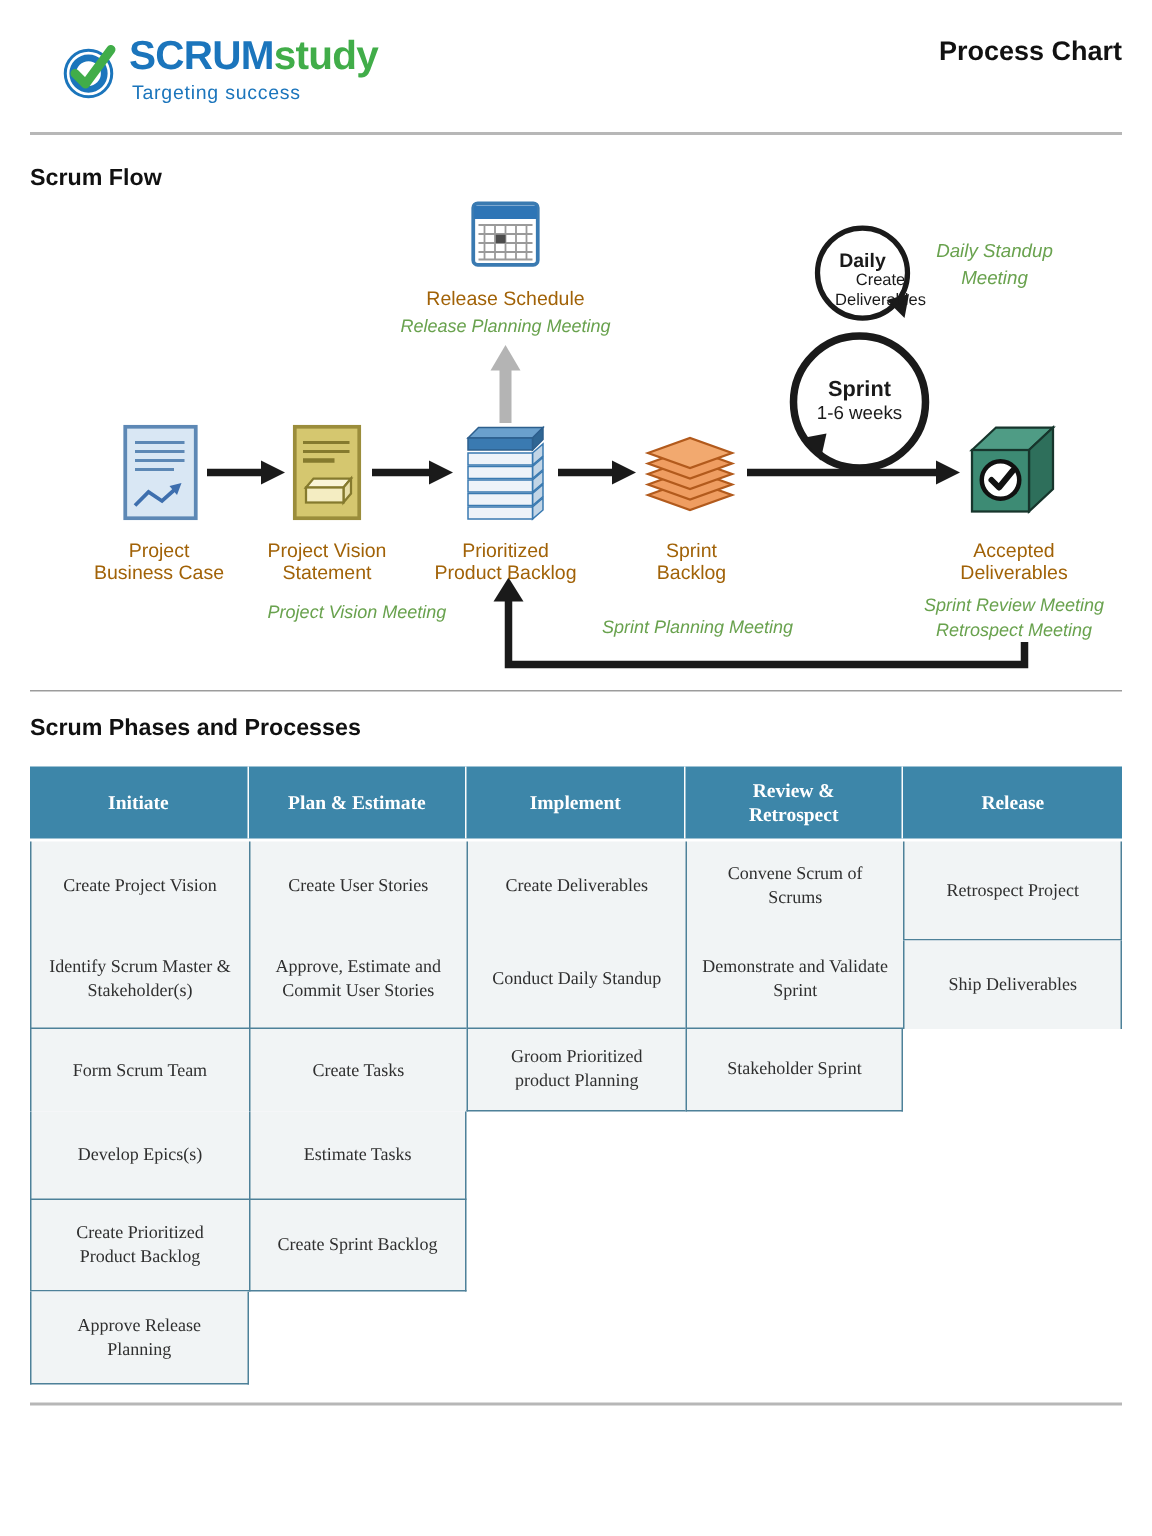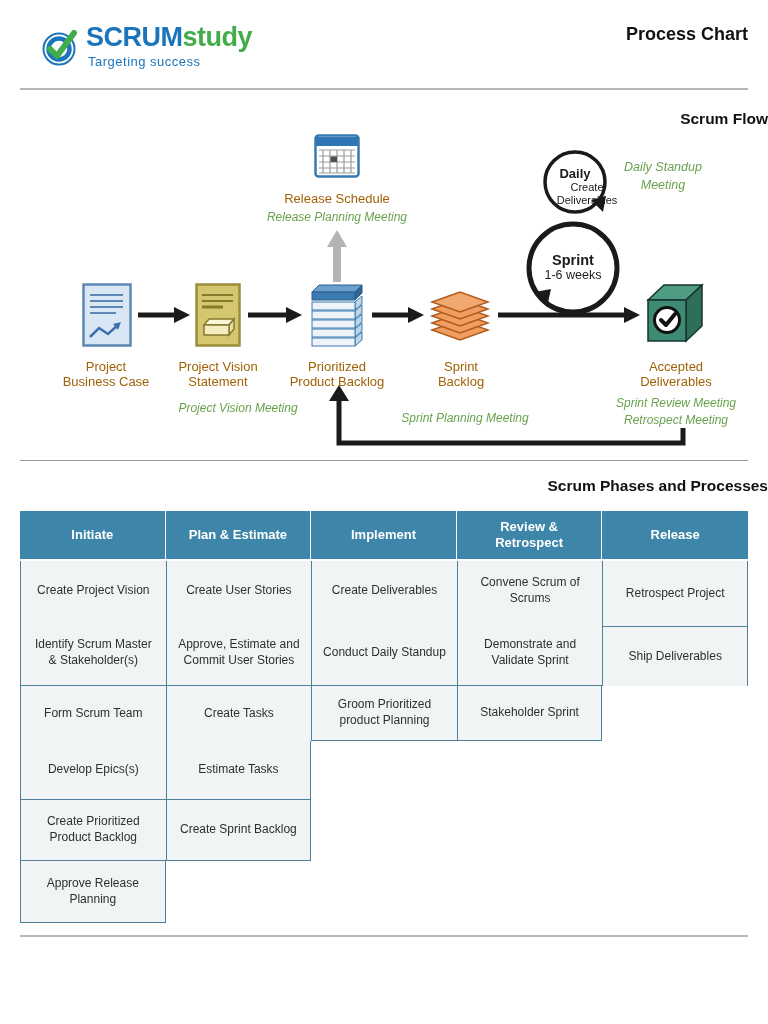--- a/index.html
+++ b/index.html
@@ -22,37 +22,37 @@
   .logo-wrap{display:flex;align-items:flex-start;}
   .logo-mark{width:44px;height:46px;margin-right:2px;}
   .brand-line{line-height:1;}
   .brand{font-size:27px;font-weight:bold;letter-spacing:-0.5px;}
   .brand-bold{color:var(--logo-blue);}
   .brand-light{color:var(--logo-green);}
   .tagline{font-size:13px;color:var(--logo-blue);margin-top:3px;margin-left:2px;letter-spacing:0.5px;}
   .doc-title{font-size:18px;font-weight:bold;color:#111;padding-bottom:2px;margin-left:44px;}
   .rule{border:none;border-top:2px solid #b7b7b7;margin:0 20px;}
   .rule-thin{border:none;border-top:1px solid #9c9c9c;margin:0 20px;}
-  h2.section{font-size:15.5px;font-weight:bold;color:#111;margin:18px 0 0 20px;line-height:22px;text-align:right;}
+  h2.section{font-size:15.5px;font-weight:bold;color:#111;margin:18px 0 0 20px;line-height:22px;}
 
   
   .flow{position:relative;height:330px;margin-top:0;}
   .flow svg.lines{position:absolute;left:0;top:0;}
   .abs{position:absolute;}
   .cx{transform:translateX(-50%);text-align:center;}
   .node-label{font-size:13px;color:#a16207;line-height:1.18;}
   .meeting{font-size:12px;color:var(--meeting-green);font-style:italic;line-height:1.45;white-space:nowrap;}
   .daily-text{line-height:1.18;}
   .daily-text .t{font-weight:bold;font-size:13px;display:block;}
   .daily-text .s{font-size:11px;display:block;white-space:nowrap;padding-left:24px;}
   .sprint-text .t{font-weight:bold;font-size:14.5px;display:block;}
   .sprint-text .s{font-size:12.5px;display:block;white-space:nowrap;}
 
   
-  .ptable{margin:14px 20px 0 20px;}
+  .ptable{margin:14px 20px 0 20px;font-family:Liberation Serif, serif;}
   .thead{display:grid;grid-template-columns:repeat(5,1fr);background:var(--accent-blue);
     height:48px;margin-bottom:2px;}
   .th{display:flex;align-items:center;justify-content:center;text-align:center;
     color:#fff;font-weight:bold;font-size:13px;line-height:1.25;border-right:1.5px solid #fdfdfd;}
   .th:last-child{border-right:none;}
   .th .inner{max-width:120px;}
   .th.narrow .inner{max-width:92px;}
   .tbody{display:grid;grid-template-columns:repeat(5,1fr);}
   .pcol{display:flex;flex-direction:column;}
   .pcell{background:var(--cell-bg);border-left:1px solid var(--table-border);

